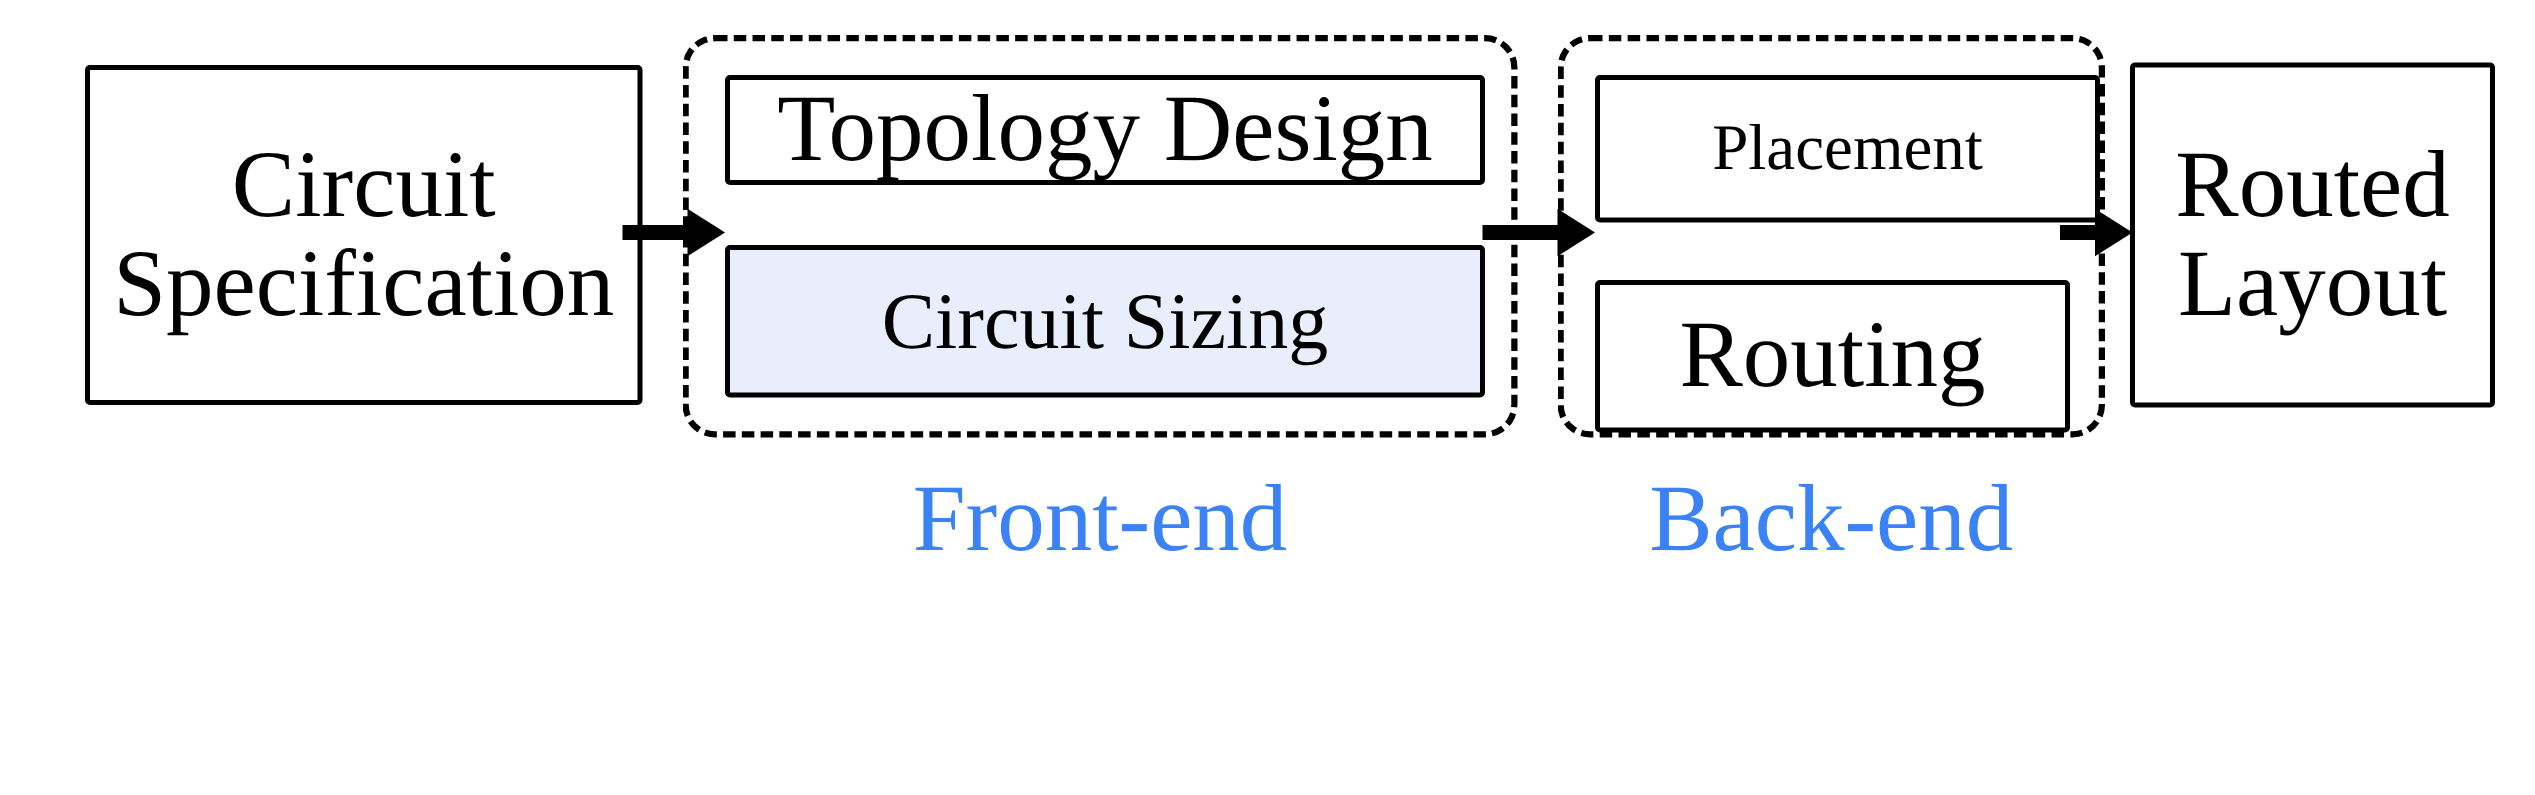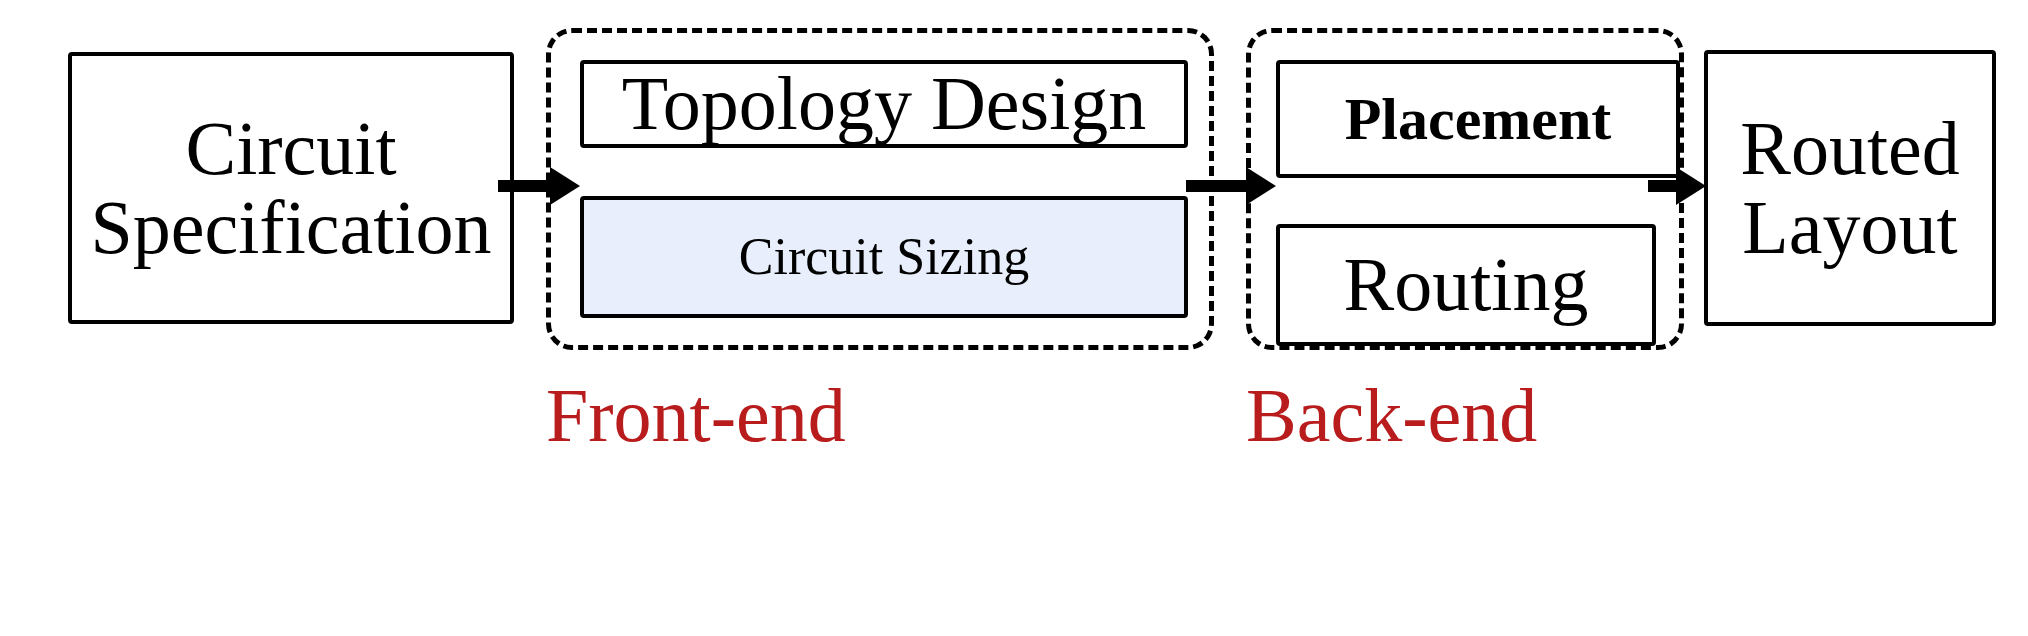--- a/index.html
+++ b/index.html
@@ -31,21 +31,22 @@
   }
   .group {
     position: absolute;
     box-sizing: border-box;
     border: 5px dashed #000000;
     border-radius: 26px;
     background: transparent;
   }
   .grouplabel {
     position: absolute;
-    color: #b91c1c;
+    color: #3b82f6;
+    text-align: center;
     white-space: nowrap;
   }
   .arrow {
     position: absolute;
     height: 0;
   }
   .arrow .shaft {
     position: absolute;
     left: 0;
     top: -6px;
@@ -59,23 +60,23 @@
     height: 0;
     border-top: 19px solid transparent;
     border-bottom: 19px solid transparent;
     border-left: 30px solid #000000;
   }
 
   
   #node-spec      { left: 68px;   top: 52px;  width: 446px; height: 272px; font-size: 76px; }
   #group-frontend { left: 546px;  top: 28px;  width: 668px; height: 322px; }
   #node-topology  { left: 580px;  top: 60px;  width: 608px; height: 88px; font-size: 76px; }
-  #node-sizing    { left: 580px;  top: 196px; width: 608px; height: 122px; font-size: 52px; }
+  #node-sizing    { left: 580px;  top: 196px; width: 608px; height: 122px; font-size: 64px; }
   #group-backend  { left: 1246px; top: 28px;  width: 438px; height: 322px; }
-  #node-placement { left: 1276px; top: 60px;  width: 404px; height: 118px; font-size: 60px; font-weight: bold; }
+  #node-placement { left: 1276px; top: 60px;  width: 404px; height: 118px; font-size: 52px; }
   #node-routing   { left: 1276px; top: 196px; width: 380px; height: 122px; font-size: 76px; margin-top: 28px; }
   #node-layout    { left: 1704px; top: 50px;  width: 292px; height: 276px; font-size: 76px; }
 
   #label-frontend { left: 546px;  top: 372px; width: 668px; font-size: 76px; }
   #label-backend  { left: 1246px; top: 372px; width: 438px; font-size: 76px; }
 
   #arrow-1 { left: 498px;  top: 186px; width: 84px; }
   #arrow-1 .shaft { width: 58px; }
   #arrow-1 .head  { left: 52px; }
 

